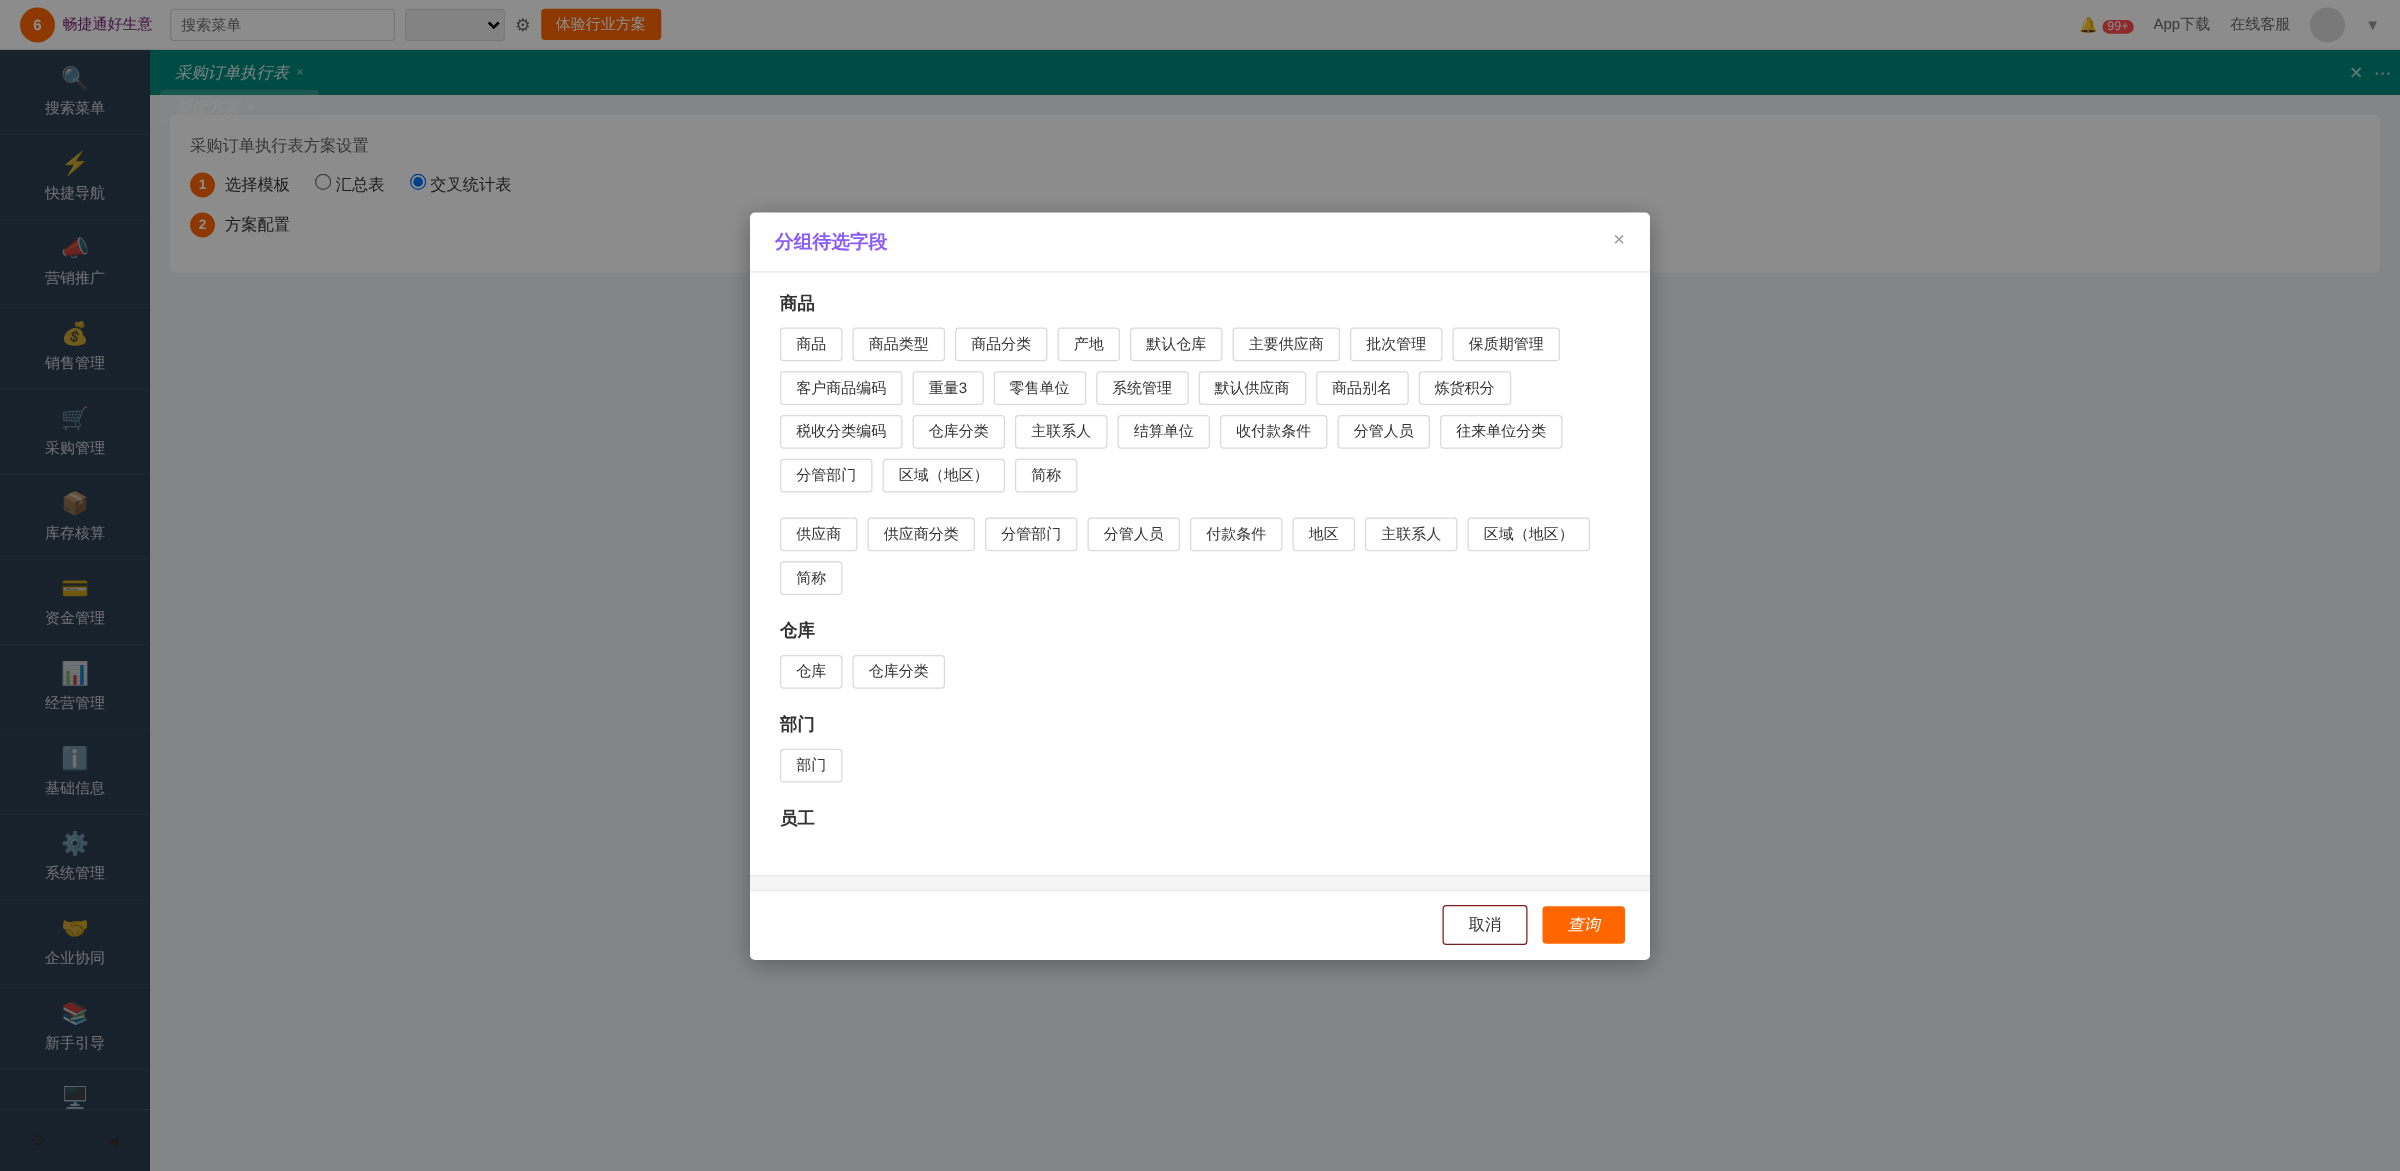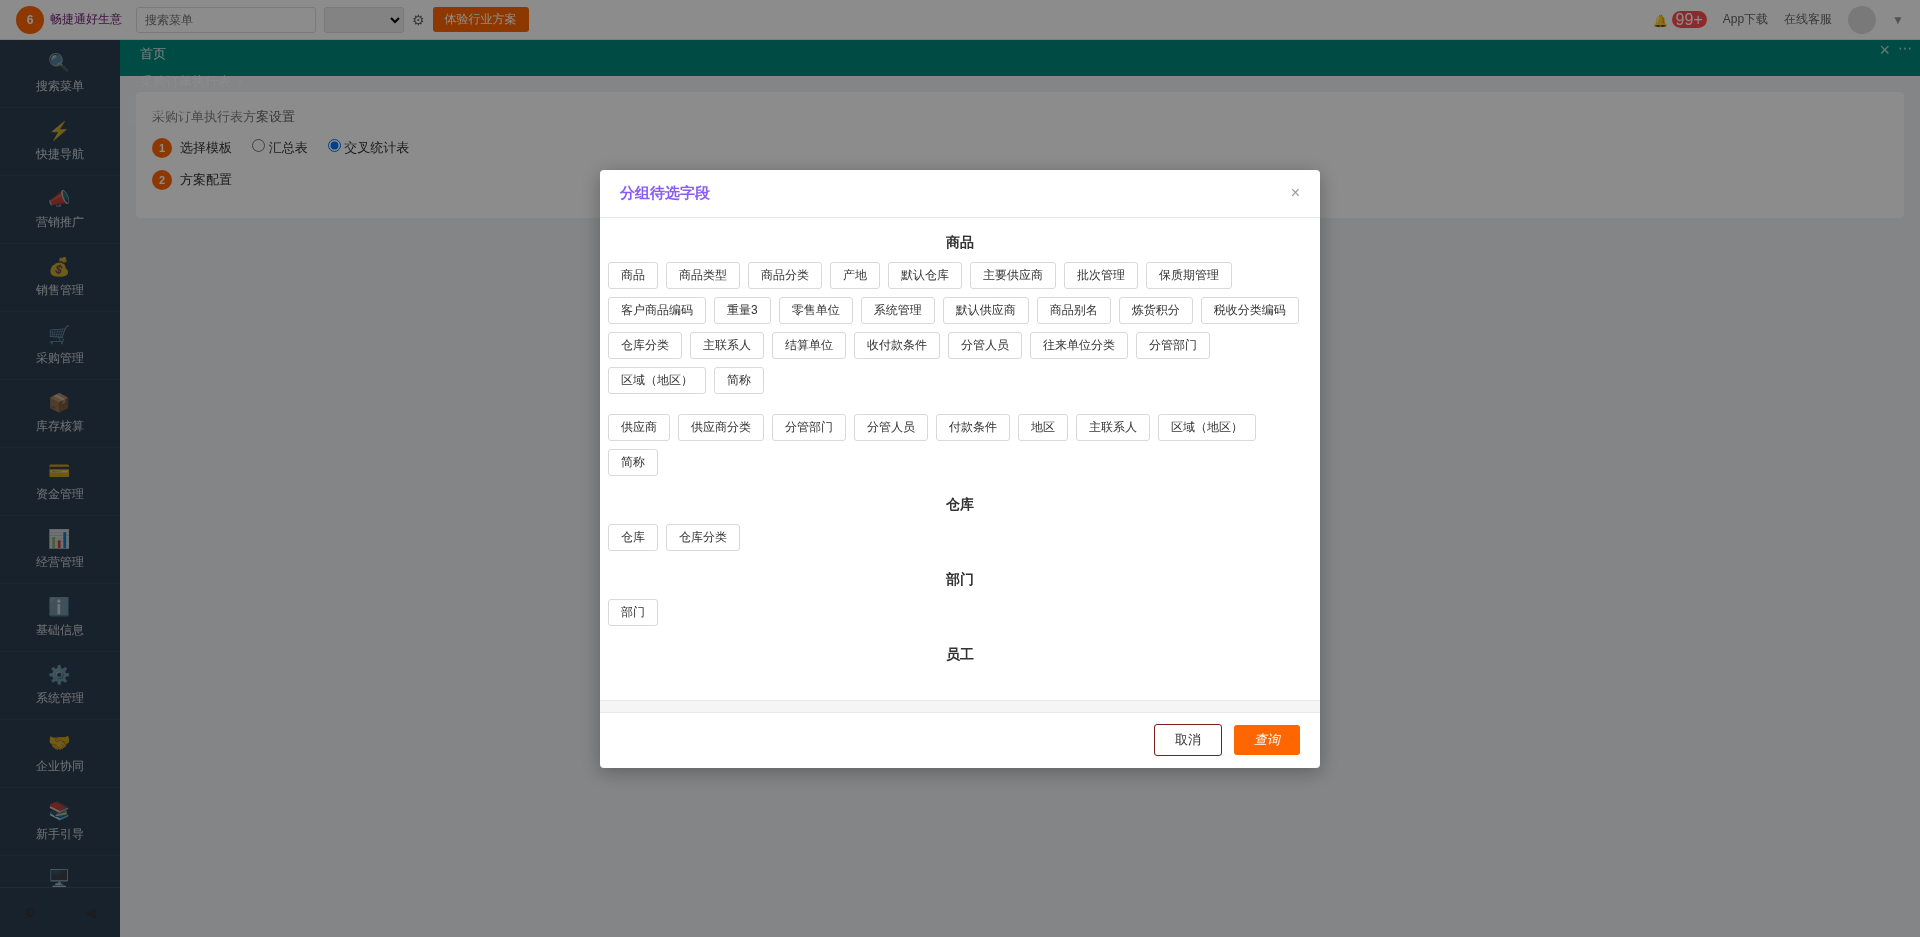--- a/index.html
+++ b/index.html
@@ -65,33 +65,34 @@
       align-items: center;
       gap: 16px;
       font-size: 12px;
       color: #666;
     }
     .badge {
       background: #ff4d4f;
       color: #fff;
       border-radius: 10px;
       padding: 0 4px;
-      font-size: 16px;
+      font-size: 10px;
     }
 
     
     .tab-bar {
       height: 36px;
       background: #00897b;
       display: flex;
-      align-items: flex-start;
+      align-items: center;
       padding: 0 8px;
       position: fixed;
       top: 40px; left: 120px; right: 0;
       z-index: 99;
+      font-style: italic;
     }
     .tab-item {
       height: 28px;
       padding: 0 12px;
       display: flex;
       align-items: center;
       gap: 6px;
       color: rgba(255,255,255,0.85);
       cursor: pointer;
       font-size: 13px;
@@ -182,22 +183,21 @@
       color: #8b5cf6;
     }
     .modal-close {
       cursor: pointer;
       color: #999;
       font-size: 16px;
     }
     .modal-body {
       flex: 1;
       overflow-y: auto;
-      padding: 16px 8px;
-      text-align: center;
+      padding: 16px 24px;
     }
     .modal-footer {
       height: 56px;
       display: flex;
       align-items: center;
       justify-content: flex-end;
       padding: 0 20px;
       border-top: 1px solid #e8e8e8;
       gap: 12px;
       flex-shrink: 0;

